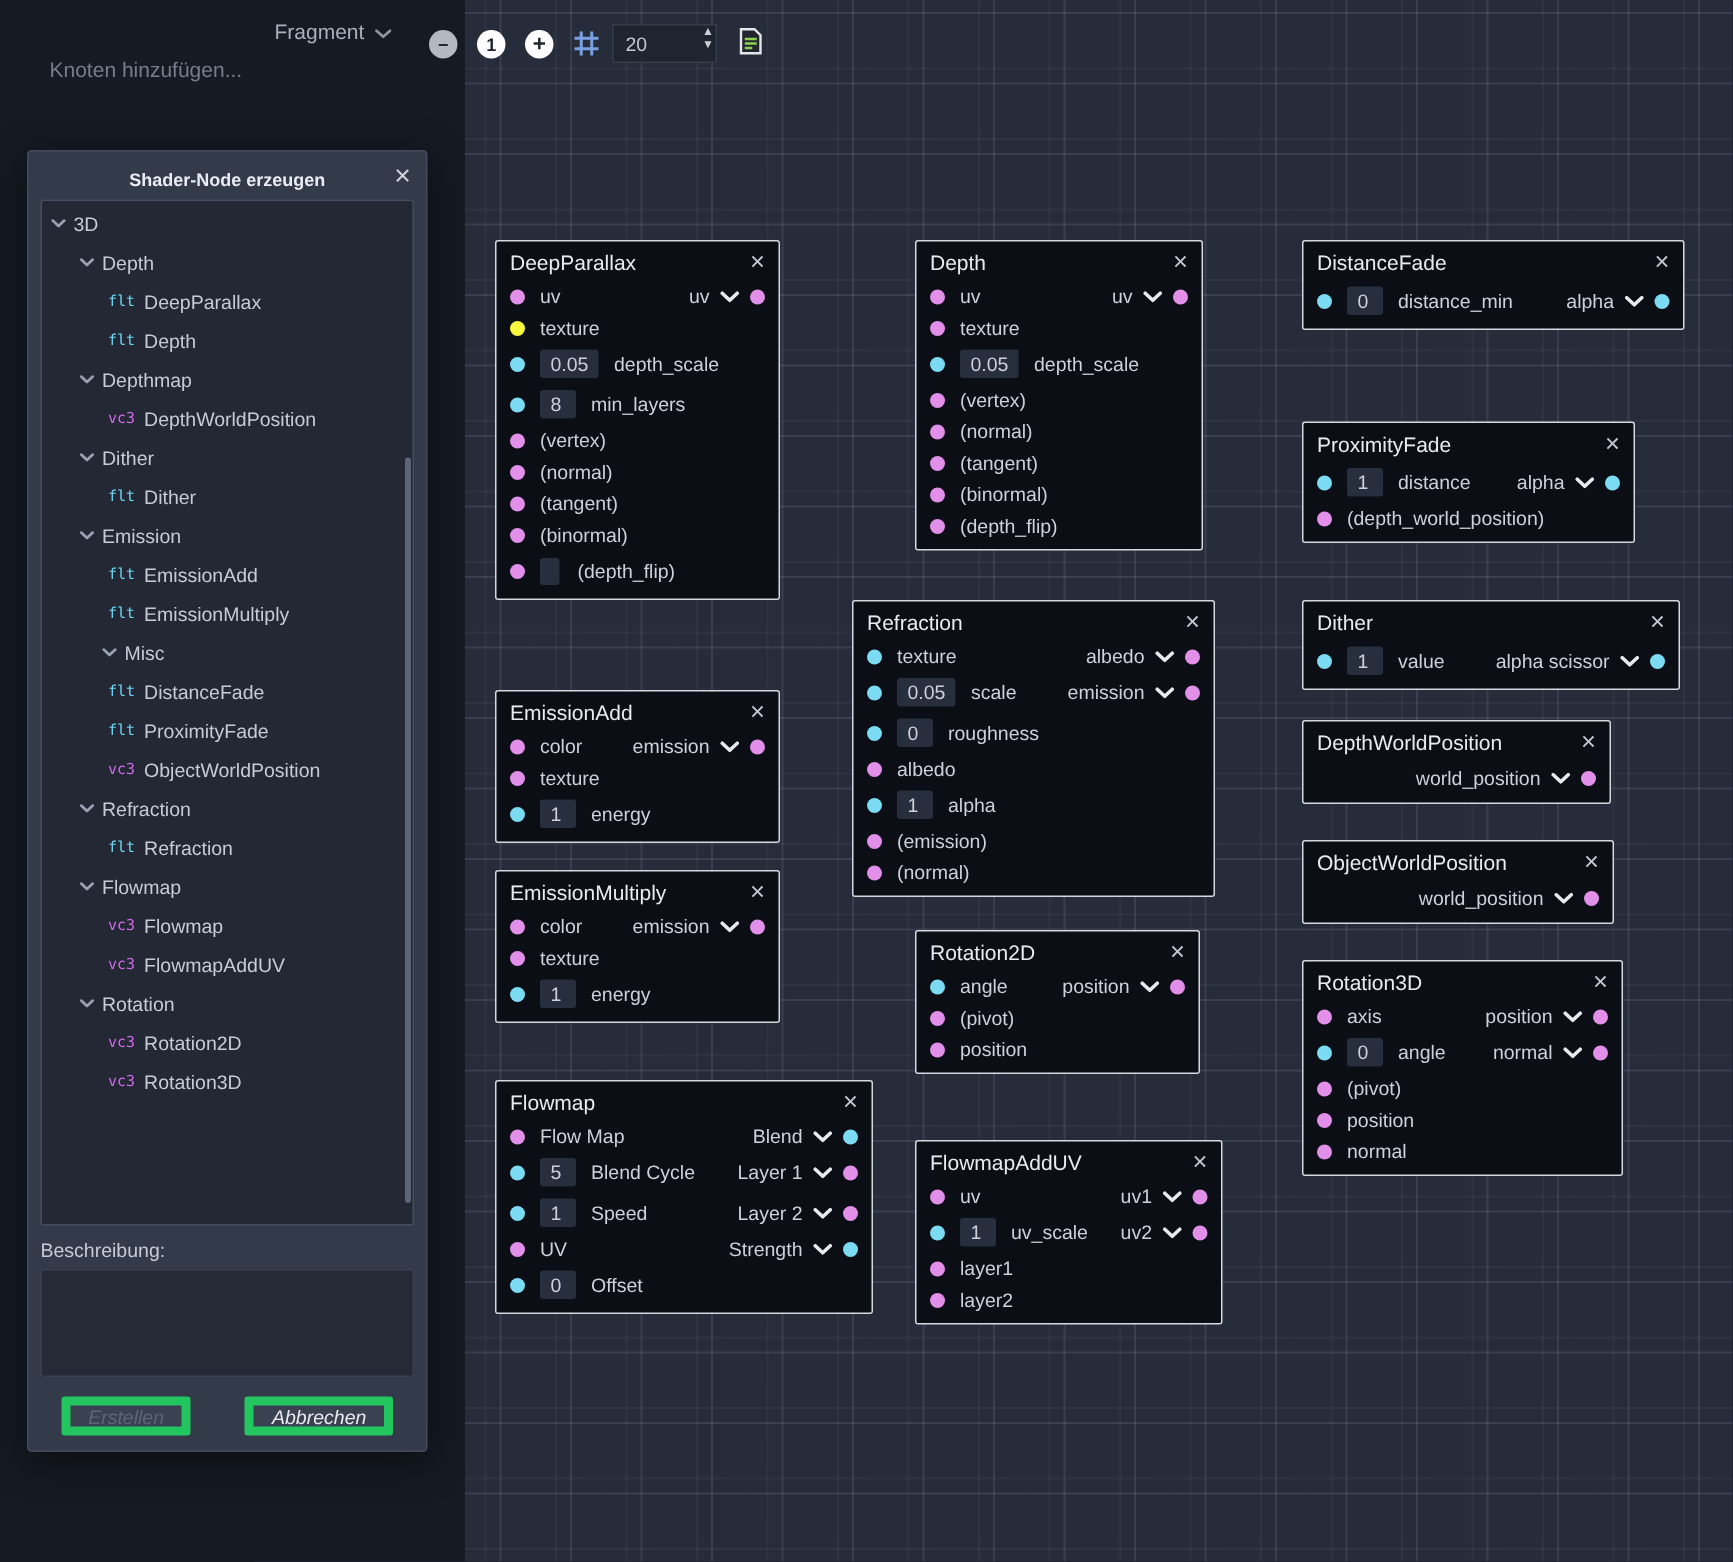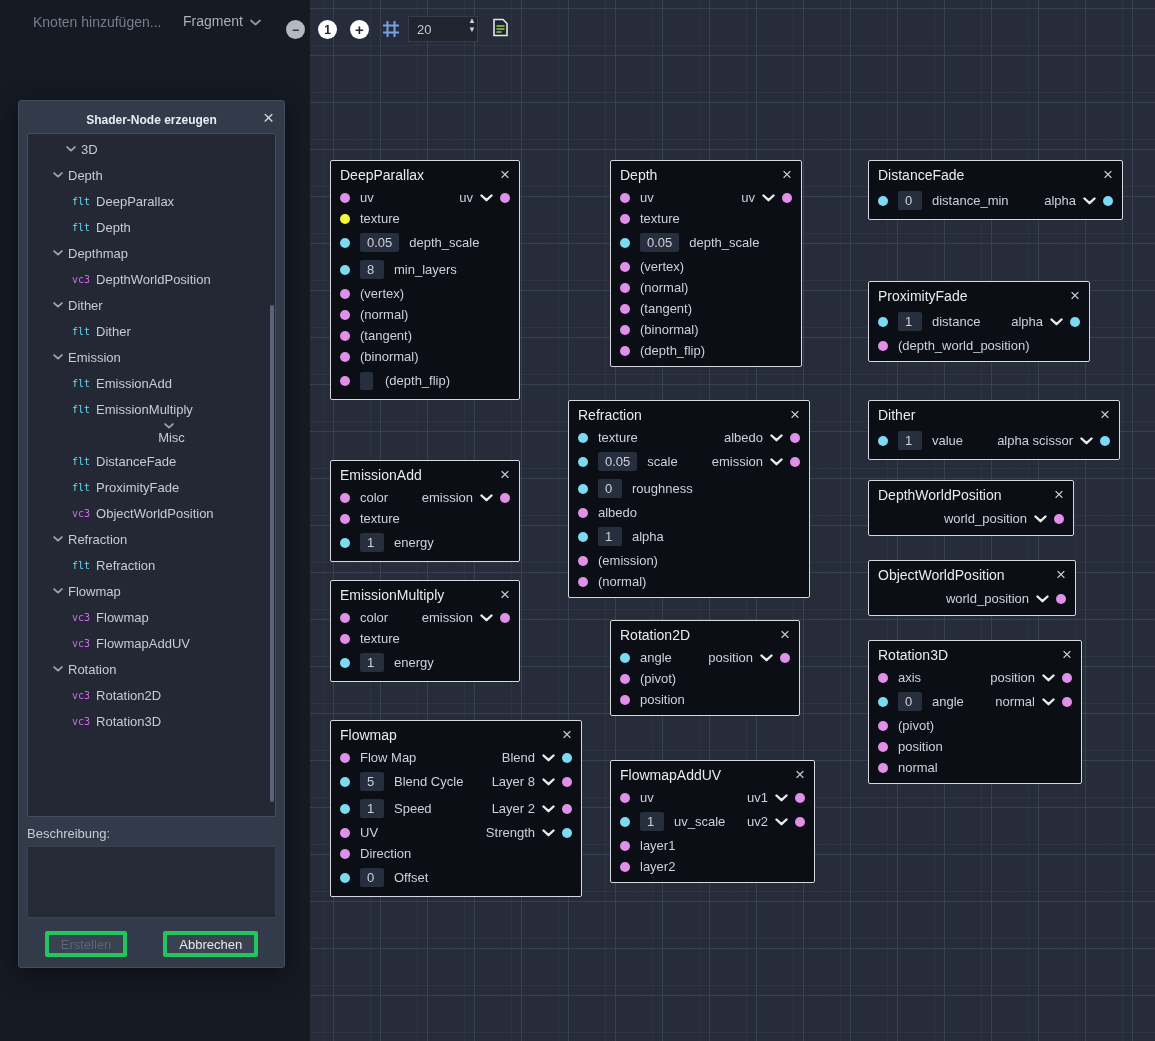--- a/index.html
+++ b/index.html
@@ -17,21 +17,21 @@
       linear-gradient(to right, rgba(165,178,210,0.14) 1px, transparent 1px),
       linear-gradient(to bottom, rgba(165,178,210,0.14) 1px, transparent 1px),
       linear-gradient(to right, rgba(165,178,210,0.055) 1px, transparent 1px),
       linear-gradient(to bottom, rgba(165,178,210,0.055) 1px, transparent 1px);
     background-size:47px 47px,47px 47px,47px 47px,47px 47px;
     background-position:23px 0,0 8px,13px 0,0 45px;
   }
   
   .toolbar{position:absolute;left:0;top:0;width:1155px;height:47px;z-index:6;}
   .tb-btn{position:absolute;top:13px;font-size:14px;background:transparent;border:none;cursor:pointer;}
-  .tb-add{left:27px;color:#767d8c;}
+  .tb-add{left:27px;color:#767d8c;margin-top:24px;}
   .tb-frag{left:183px;color:#a9b0bc;display:flex;align-items:center;gap:7px;}
   .circ{position:absolute;top:20px;width:19px;height:19px;border-radius:50%;display:flex;align-items:center;justify-content:center;
         font-weight:bold;font-size:12px;color:#20252e;cursor:pointer;}
   .c-minus{left:286px;background:#b4b8c0;}
   .c-one{left:318px;background:#ffffff;}
   .c-plus{left:350px;background:#ffffff;font-size:15px;}
   .snapbtn{position:absolute;left:382px;top:20px;cursor:pointer;}
   .zoomfield{position:absolute;left:408px;top:16px;width:52px;height:24px;background:#1f242e;border:1px solid #353c4a;
         color:#c3c8d2;font-size:13px;padding:0 8px;font-family:"Liberation Sans",sans-serif;}
   .spin{position:absolute;left:468px;top:17px;display:flex;flex-direction:column;gap:1px;color:#ccd0d8;font-size:8px;line-height:8px;cursor:pointer;}
@@ -55,22 +55,22 @@
   .filter-btn{flex:none;width:22px;height:22px;display:flex;align-items:center;justify-content:center;cursor:pointer;}
   .tree{flex:1;background:#232834;border:1px solid #454d5e;border-radius:2px;overflow:hidden;position:relative;padding-top:2px;box-sizing:border-box;}
   .tree-row{display:flex;align-items:center;height:26px;color:#c6cbd6;font-size:13px;cursor:pointer;white-space:nowrap;}
   .tree-row .tw{display:inline-flex;margin-right:5px;}
   .type-icon{font-size:10px;font-weight:normal;margin-right:6px;letter-spacing:0px;font-family:"DejaVu Sans Mono",monospace;}
   .tree-thumb{position:absolute;right:1px;top:25%;width:4px;height:73%;background:#5b6478;border-radius:2px;cursor:pointer;}
   .desc-label{flex:none;margin:9px 0 5px;color:#c6cbd6;font-size:13px;}
   .desc-box{flex:none;height:66px;background:#242a36;border:1px solid #3a4150;border-radius:2px;resize:none;outline:none;
     color:#cfd4de;font-family:"Liberation Sans",sans-serif;}
   .btn-row{flex:none;display:flex;justify-content:center;gap:36px;margin-top:13px;}
-  .btn{min-width:70px;height:26px;background:#3a4150;border:4px solid #22c55e;border-radius:2px;
-    color:#e6e9ee;font-size:13px;cursor:pointer;padding:0 12px;font-family:"Liberation Sans",sans-serif;}
+  .btn{min-width:70px;height:26px;background:#3a4150;border:6px solid #22c55e;border-radius:2px;
+    color:#e6e9ee;font-size:13px;cursor:pointer;padding:0 12px;font-family:"Liberation Sans",sans-serif;font-style:italic;}
   .btn.disabled{color:#5d6576;cursor:default;}
   
   .gn{position:absolute;z-index:2;background:#0b0e15;border:1px solid #d5d8de;border-radius:2px;
     color:#ccd1da;font-size:13px;box-sizing:border-box;padding-bottom:5px;}
   .gn-title{display:flex;align-items:center;padding:6px 9px 4px;cursor:move;}
   .gn-title .t{font-size:14px;color:#e9ebf1;}
   .gn-close{margin-left:auto;color:#c4c8d0;font-size:17px;line-height:14px;cursor:pointer;}
   .gn-row{display:flex;align-items:center;padding:0 9px;min-height:21px;}
   .gn-row.tall{min-height:27px;}
   .port{width:10px;height:10px;border-radius:50%;flex:none;cursor:crosshair;}
@@ -116,21 +116,21 @@
   </div>
 </div>
 
 <div class="dialog">
   <div class="dlg-titlebar">
     <span class="dlg-title">Shader-Node erzeugen</span>
     <span class="dlg-close">×</span>
   </div>
   <div class="tree">
     <div class="tree-thumb"></div>
-  <div class="tree-row" style="padding-left: 6px; margin-left: 32px;">
+  <div class="tree-row" style="padding-left: 6px;">
         <span class="chev tw">
           <svg width="10" height="8" viewBox="0 0 13 8">
             <path d="M1.5 1.5 L6.5 6.2 L11.5 1.5" fill="none" stroke="#9aa2b2" stroke-width="2.4" stroke-linecap="round" stroke-linejoin="round"></path>
           </svg>
         </span>
         <span class="tree-label">3D</span>
       </div>
       <div class="tree-row" style="padding-left: 25px;">
         <span class="chev tw">
           <svg width="10" height="8" viewBox="0 0 13 8">
@@ -180,21 +180,21 @@
         <span class="tree-label">Emission</span>
       </div>
       <div class="tree-row" style="padding-left: 44px;">
         <span class="type-icon" style="color: rgb(106, 215, 245);">flt</span>
         <span class="tree-label">EmissionAdd</span>
       </div>
       <div class="tree-row" style="padding-left: 44px;">
         <span class="type-icon" style="color: rgb(106, 215, 245);">flt</span>
         <span class="tree-label">EmissionMultiply</span>
       </div>
-      <div class="tree-row" style="padding-left: 40px; flex-direction: column;">
+      <div class="tree-row" style="padding-left: 40px;">
         <span class="chev tw">
           <svg width="10" height="8" viewBox="0 0 13 8">
             <path d="M1.5 1.5 L6.5 6.2 L11.5 1.5" fill="none" stroke="#9aa2b2" stroke-width="2.4" stroke-linecap="round" stroke-linejoin="round"></path>
           </svg>
         </span>
         <span class="tree-label">Misc</span>
       </div>
       <div class="tree-row" style="padding-left: 44px;">
         <span class="type-icon" style="color: rgb(106, 215, 245);">flt</span>
         <span class="tree-label">DistanceFade</span>
@@ -659,21 +659,21 @@
           </svg>
         </span>
         <span class="port pr" style="background: rgb(122, 219, 242);"></span>
       </span>
     </div>
     <div class="gn-row tall">
       <span class="port pl" style="background: rgb(122, 219, 242);"></span>
       <span class="gn-field">5</span>
       <span class="ilabel">Blend Cycle</span>
       <span class="gn-right">
-        <span class="olabel">Layer 8</span>
+        <span class="olabel">Layer 1</span>
         <span class="chev">
           <svg width="13" height="8" viewBox="0 0 13 8">
             <path d="M1.5 1.5 L6.5 6.2 L11.5 1.5" fill="none" stroke="#e8eaee" stroke-width="2.4" stroke-linecap="round" stroke-linejoin="round"></path>
           </svg>
         </span>
         <span class="port pr" style="background: rgb(225, 143, 232);"></span>
       </span>
     </div>
     <div class="gn-row tall">
       <span class="port pl" style="background: rgb(122, 219, 242);"></span>
@@ -695,24 +695,20 @@
       <span class="gn-right">
         <span class="olabel">Strength</span>
         <span class="chev">
           <svg width="13" height="8" viewBox="0 0 13 8">
             <path d="M1.5 1.5 L6.5 6.2 L11.5 1.5" fill="none" stroke="#e8eaee" stroke-width="2.4" stroke-linecap="round" stroke-linejoin="round"></path>
           </svg>
         </span>
         <span class="port pr" style="background: rgb(122, 219, 242);"></span>
       </span>
     </div>
-    <div class="gn-row">
-      <span class="port pl" style="background: rgb(225, 143, 232);"></span>
-      <span class="ilabel">Direction</span>
-    </div>
     <div class="gn-row tall">
       <span class="port pl" style="background: rgb(122, 219, 242);"></span>
       <span class="gn-field">0</span>
       <span class="ilabel">Offset</span>
     </div>
   </div>
 <div class="gn" style="left: 610px; top: 760px; width: 205px;">
     <div class="gn-title">
       <span class="t">FlowmapAddUV</span>
       <span class="gn-close">×</span>

